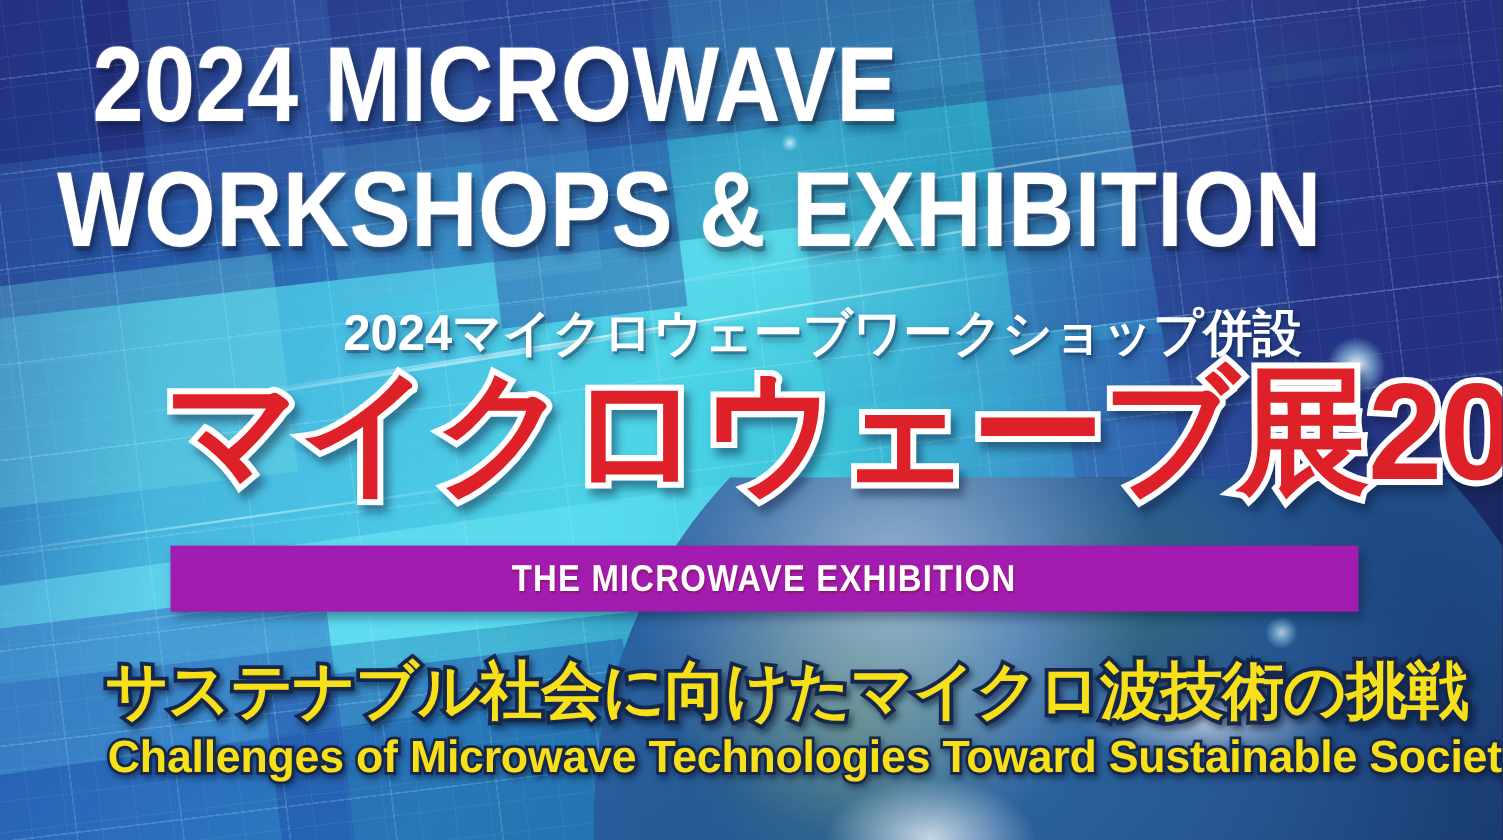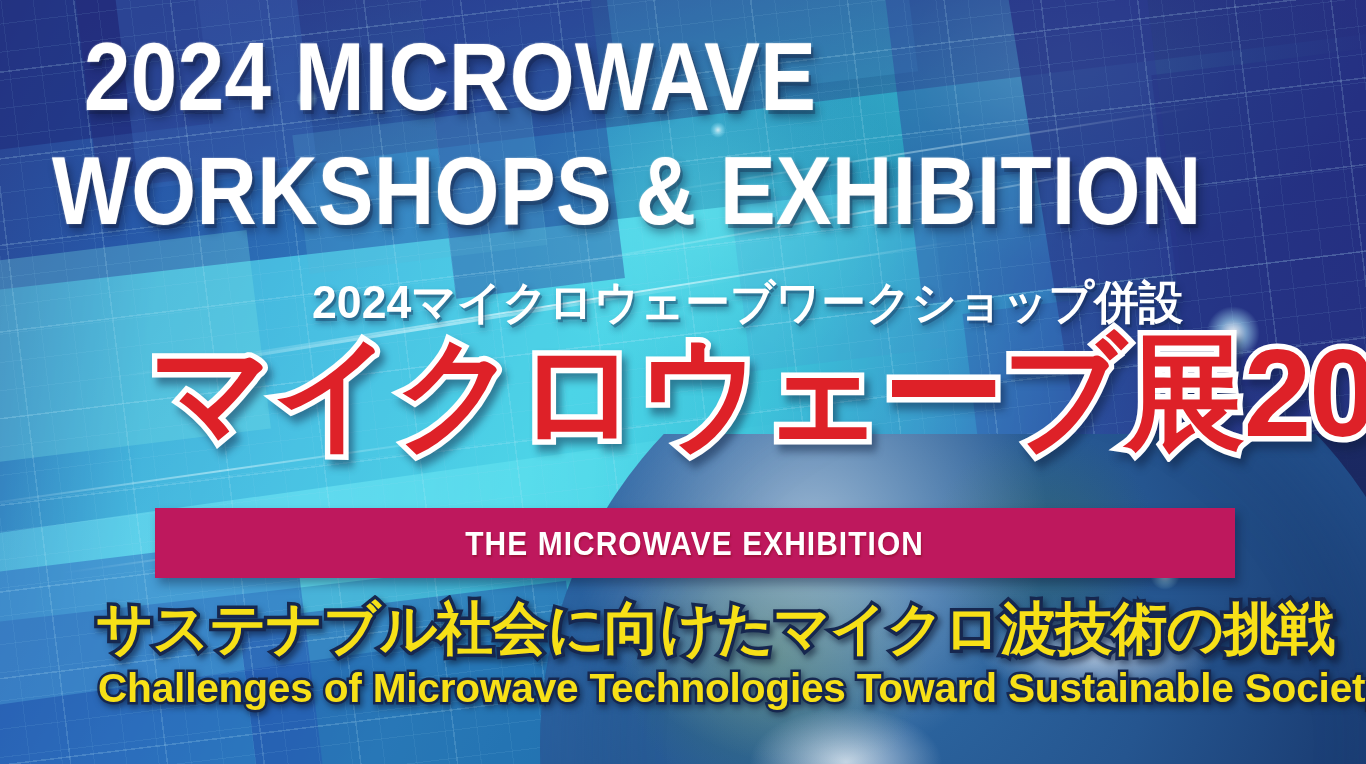--- a/index.html
+++ b/index.html
@@ -203,24 +203,24 @@
     font-size:125px;font-weight:700;line-height:1;
     color:#de2128;
     letter-spacing:-2px;white-space:nowrap;
     transform:scaleX(.97);transform-origin:left center;
     -webkit-text-stroke:11px #ffffff;
     paint-order:stroke fill;
     filter:drop-shadow(5px 7px 4px rgba(12,26,58,.45));
   }
 
   #red-bar{
-    position:absolute;left:155px;top:496px;width:1080px;height:70px;
-    background:#be185d;
+    position:absolute;left:155px;top:496px;width:1080px;height:60px;
+    background:#a21caf;
     box-shadow:4px 6px 9px rgba(10,24,56,.40);
-    display:flex;align-items:center;justify-content:center;margin-top:12px;
+    display:flex;align-items:center;justify-content:center;
   }
   #red-bar-label{
     color:#ffffff;font-size:34px;font-weight:700;letter-spacing:1.2px;
     transform:scaleX(.88);white-space:nowrap;
     text-shadow:1px 2px 2px rgba(120,10,18,.45);
   }
 
   #jp-tagline{
     position:absolute;left:96px;top:600px;
     font-size:57px;font-weight:700;line-height:1;

